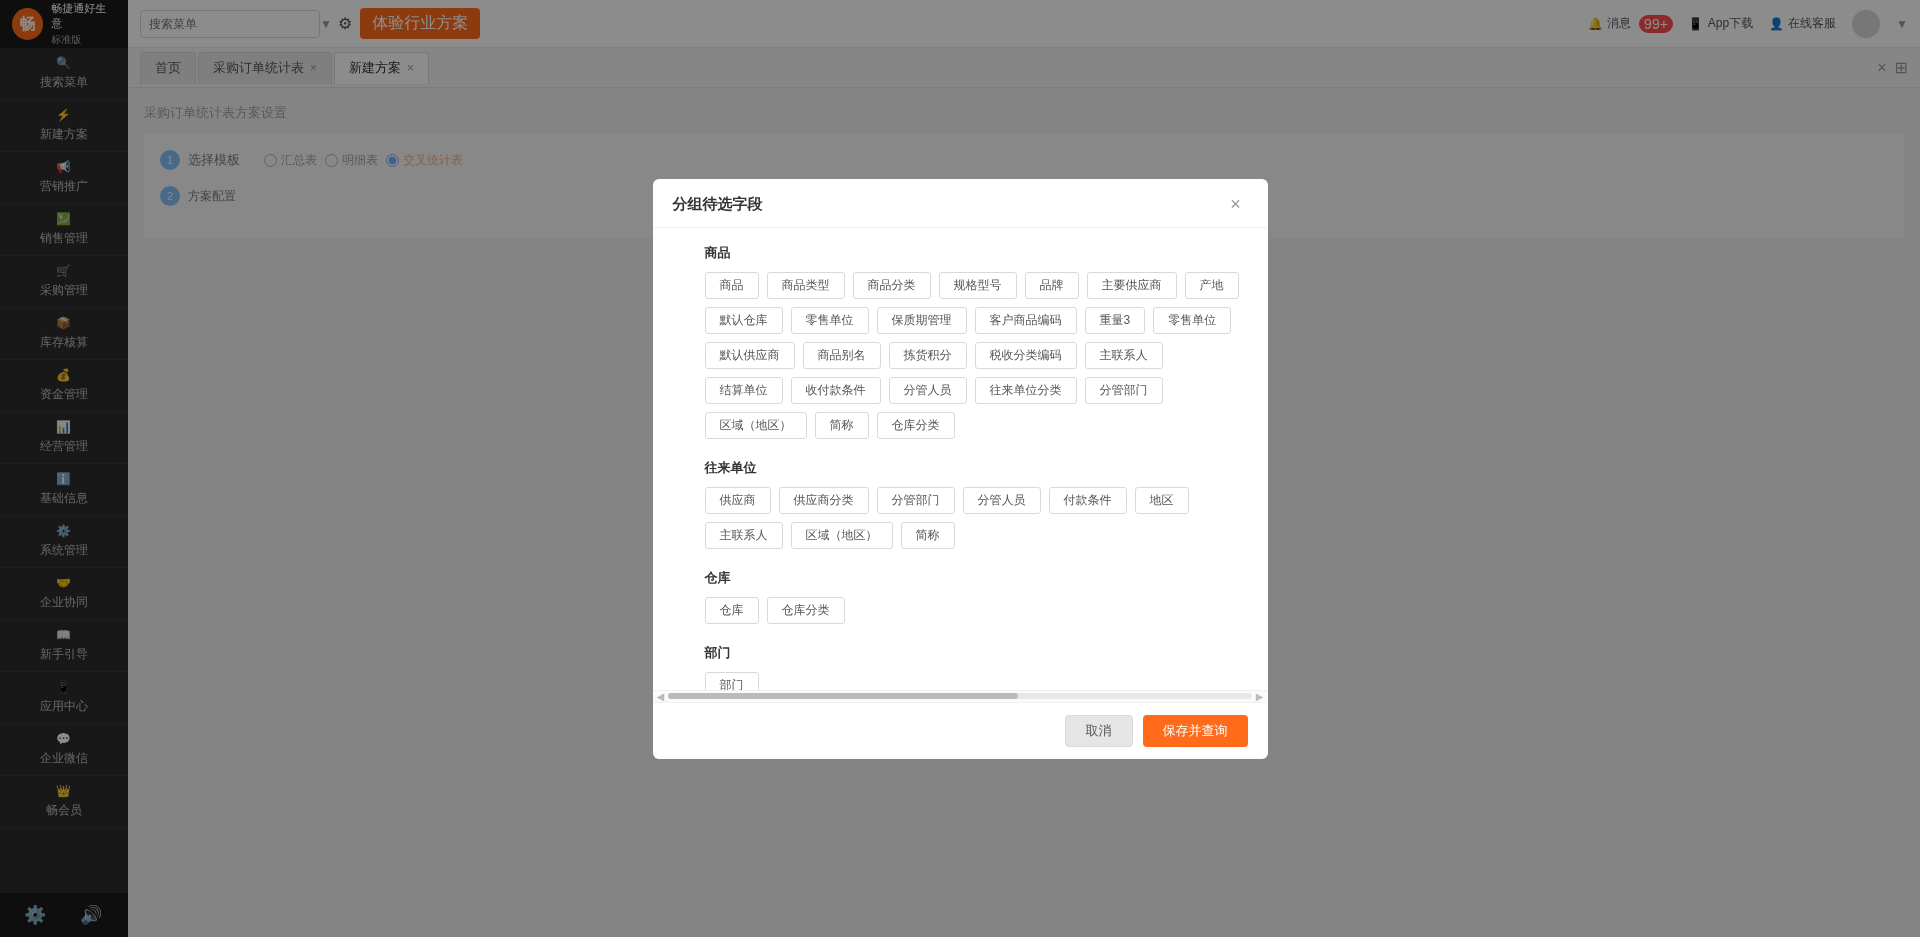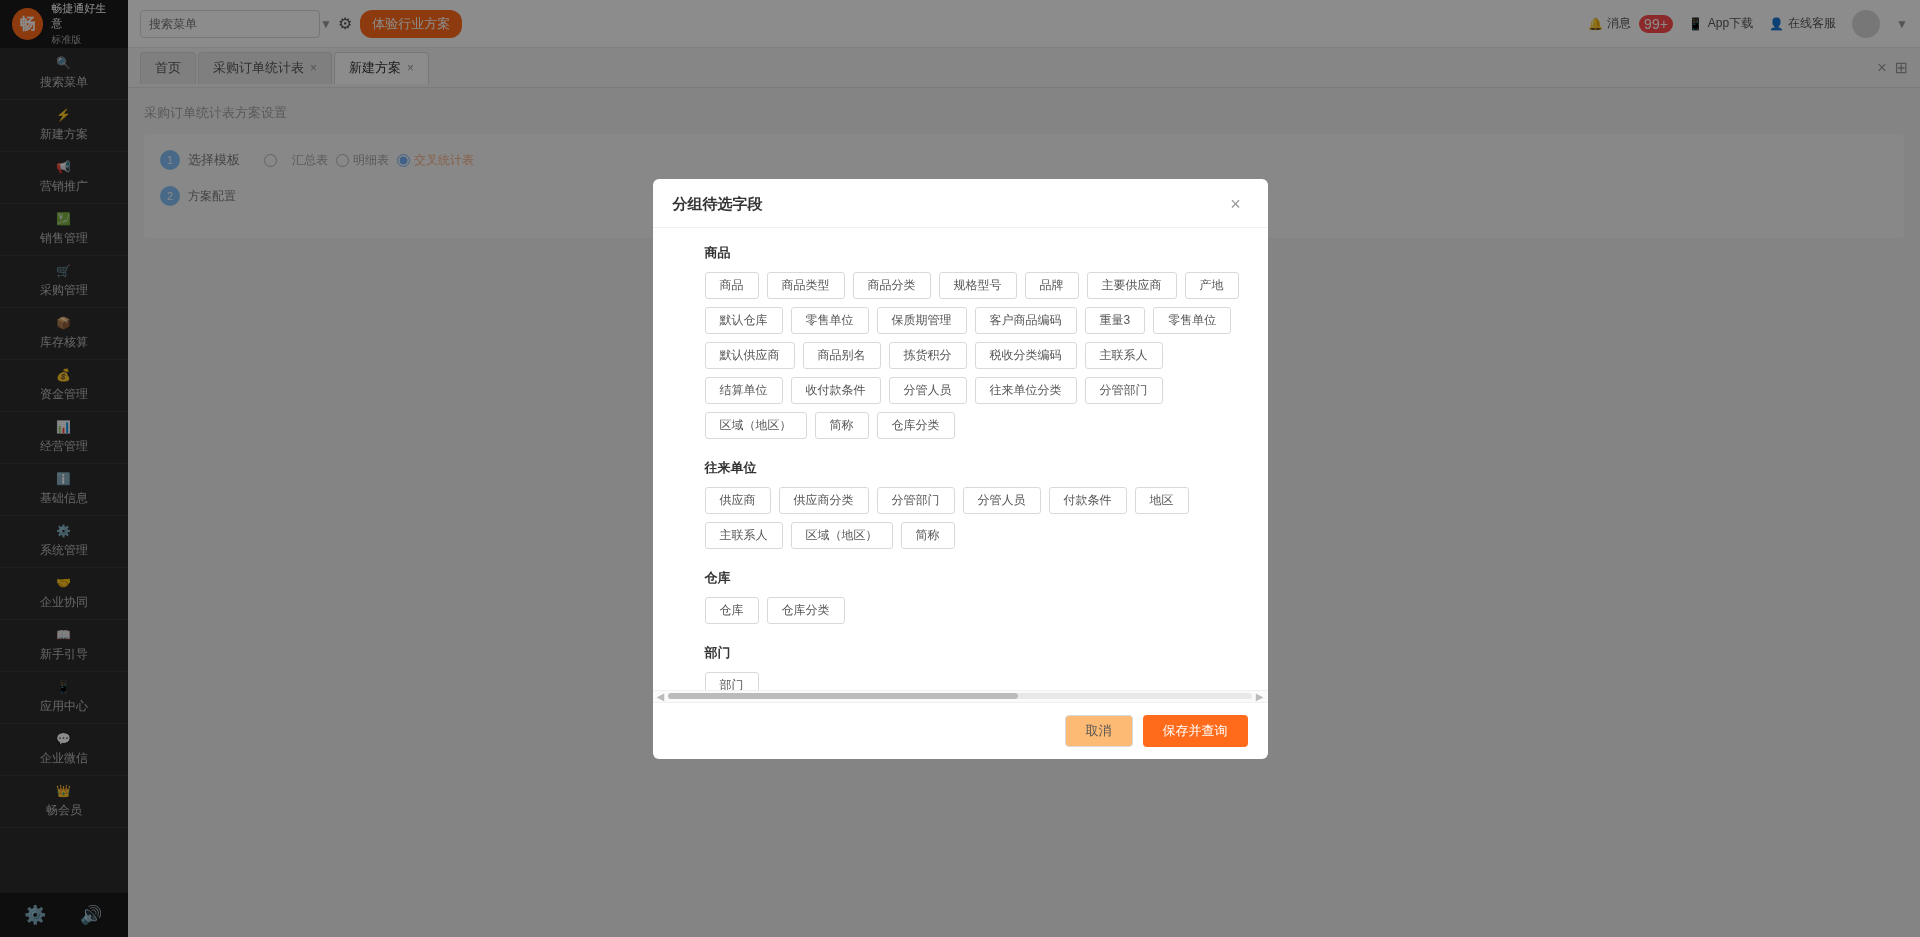--- a/index.html
+++ b/index.html
@@ -17,22 +17,22 @@
       top: 0; left: 0; right: 0;
       z-index: 100;
     }
     .search-box {
       width: 180px; height: 28px;
       border: 1px solid #d9d9d9; border-radius: 4px;
       padding: 0 8px; font-size: 12px; color: #666;
     }
     .header-btn-trial {
       background: #ff6b1a; color: white;
-      border: none; border-radius: 12px;
-      padding: 5px 12px; font-size: 13px; cursor: pointer;
+      border: none; border-radius: 4px;
+      padding: 5px 12px; font-size: 16px; cursor: pointer;
       margin-left: 8px;
     }
     .header-right {
       margin-left: auto;
       display: flex; align-items: center; gap: 16px;
     }
     .header-right-item {
       display: flex; align-items: center; gap: 4px;
       font-size: 12px; color: #555; cursor: pointer;
     }
@@ -209,21 +209,21 @@
     }
 
     
     .modal-footer {
       display: flex; justify-content: flex-end; gap: 10px;
       padding: 12px 20px;
       border-top: 1px solid #f0f0f0;
       flex-shrink: 0;
     }
     .btn-cancel {
-      border: 1px solid #d9d9d9; background: #fdba74;
+      border: 1px solid #d9d9d9; background: #e5e5e5;
       color: #555; border-radius: 4px;
       padding: 6px 20px; font-size: 13px; cursor: pointer;
     }
     .btn-save-query {
       background: #ff6b1a; color: white;
       border: none; border-radius: 4px;
       padding: 6px 20px; font-size: 13px; cursor: pointer;
     }
     .step-badge {
       background: #1890ff; color: white;
@@ -349,21 +349,21 @@
     <span style="color:#999;font-size:16px;cursor:pointer;">⊞</span>
   </div>
 </div>
 
 <div class="main-content" style="opacity:0.5;">
   <div class="page-title">采购订单统计表方案设置</div>
   <div class="scheme-setup">
     <div style="display:flex;align-items:center;gap:8px;margin-bottom:16px;">
       <div class="step-badge">1</div>
       <span style="font-size:13px;font-weight:500;">选择模板</span>
-      <label style="margin-left:16px;font-size:12px;color:#555;display:flex;align-items:center;gap:15px;">
+      <label style="margin-left:16px;font-size:12px;color:#555;display:flex;align-items:center;gap:4px;">
           <input type="radio" name="tmpl" style=""> 
           <span>汇总表</span>
         </label>
       <label style="font-size:12px;color:#555;display:flex;align-items:center;gap:4px;">
           <input type="radio" name="tmpl" style=""> 
           <span>明细表</span>
         </label>
       <label style="font-size:12px;color:#ff6b1a;display:flex;align-items:center;gap:4px;">
           <input type="radio" name="tmpl" checked="" style=""> 
           <span>交叉统计表</span>

